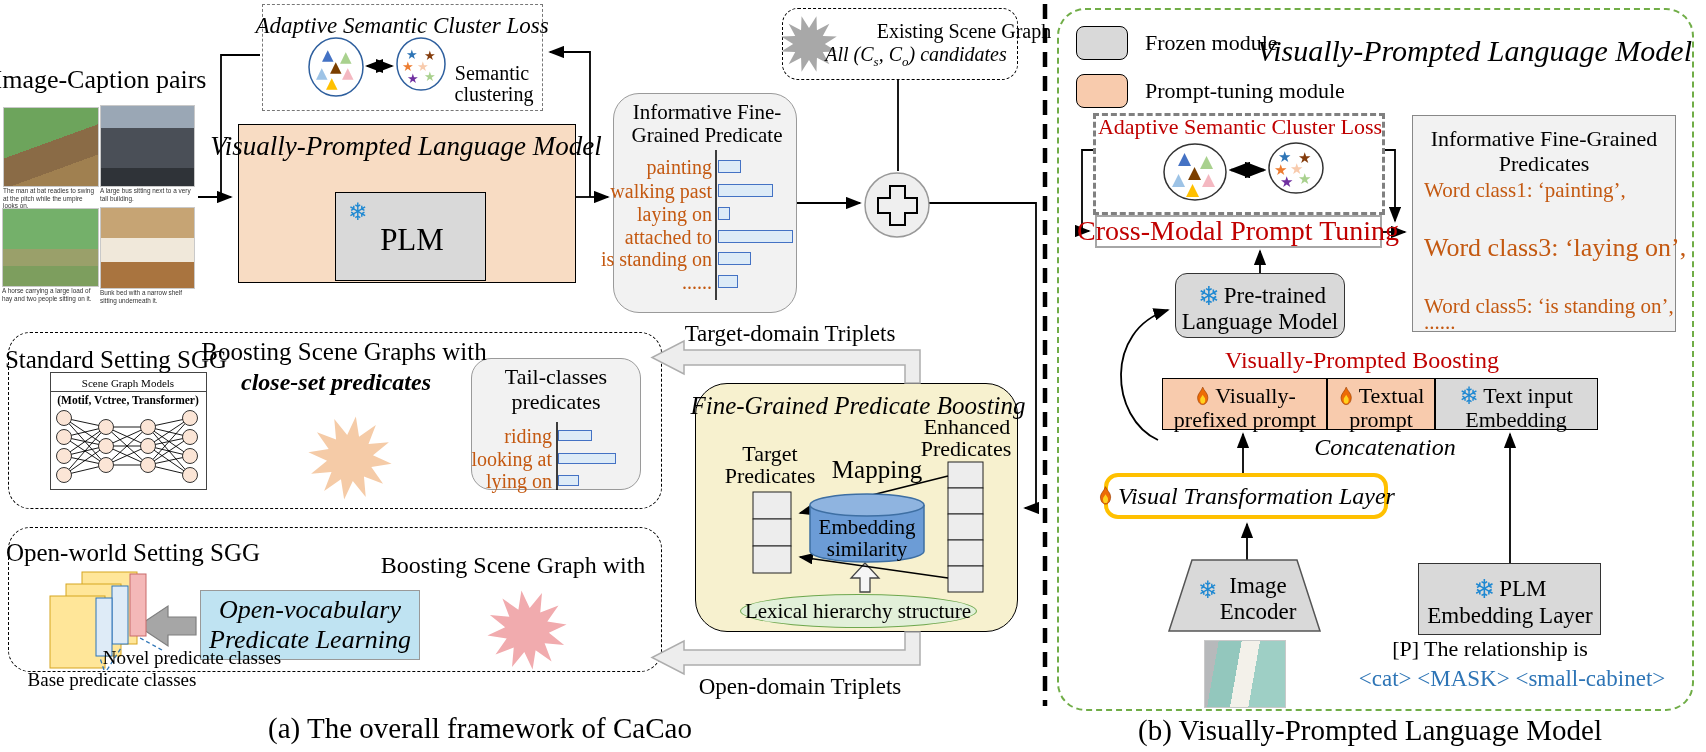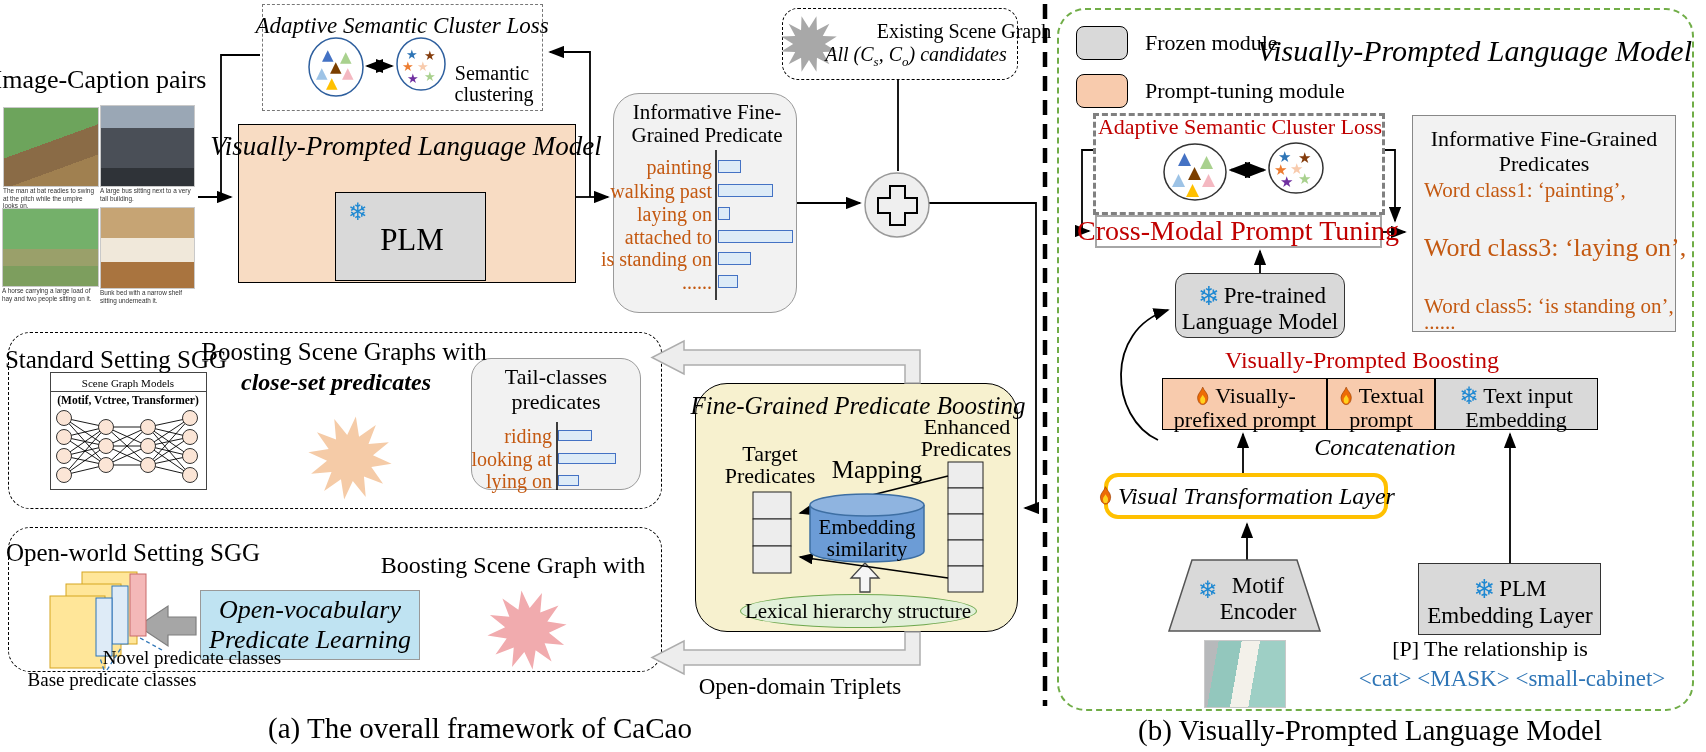--- a/index.html
+++ b/index.html
@@ -229,20 +229,21 @@
     </div>
   <div class="track" style="left:718px;top:275px;width:75px;">
       <div class="bar" style="width: 27%;"></div>
     </div>
 
   <div class="txt ctr" style="left:916px;top:31px;font-size:20px;margin-left:48px;">Existing Scene Graph</div>
   <div class="txt ctr it" style="left:916px;top:56px;font-size:20px;">
     <span>All (C</span><sub style="font-size:13px;">s</sub><span>, C</span><sub style="font-size:13px;">o</sub><span>) candidates</span>
   </div>
 
+  <div class="txt ctr" style="left:790px;top:334px;font-size:23px;">Target-domain Triplets</div>
   <div class="txt ctr" style="left:800px;top:687px;font-size:23px;">Open-domain Triplets</div>
 
   <div class="txt ctr" style="left:116px;top:360px;font-size:25px;">Standard Setting SGG</div>
   <div class="txt ctr" style="left:344px;top:352px;font-size:25px;">Boosting Scene Graphs with</div>
   <div class="txt ctr it bd" style="left:336px;top:382px;font-size:24px;">close-set predicates</div>
   <div class="txt ctr" style="left:128px;top:383px;font-size:11px;">Scene Graph Models</div>
   <div class="txt ctr bd" style="left:128px;top:400px;font-size:11.5px;">(Motif, Vctree, Transformer)</div>
 
   <div class="txt ctr" style="left:556px;top:377px;font-size:22px;">Tail-classes</div>
   <div class="txt ctr" style="left:556px;top:402px;font-size:22px;">predicates</div>
@@ -337,21 +338,21 @@
   <div class="txt ctr it" style="left:1385px;top:447px;font-size:24px;">Concatenation</div>
 
   <div class="txt ctr iconline" style="left:1246px;top:496px;font-size:24px;">
     <svg class="flame">
         <use href="#flame"></use>
       </svg>
     <span class="it">Visual Transformation Layer</span>
   </div>
 
   <span class="txt snow ctr" style="left:1208px;top:590px;font-size:24px;">❄</span>
-  <div class="txt ctr" style="left:1258px;top:586px;font-size:23px;">Motif</div>
+  <div class="txt ctr" style="left:1258px;top:586px;font-size:23px;">Image</div>
   <div class="txt ctr" style="left:1258px;top:612px;font-size:23px;">Encoder</div>
 
   <div class="txt ctr iconline" style="left:1510px;top:589px;font-size:23px;">
     <span class="snow" style="font-size:26px;">❄</span>
     <span>PLM</span>
   </div>
   <div class="txt ctr" style="left:1510px;top:616px;font-size:23px;">Embedding Layer</div>
 
   <div class="txt ctr" style="left:1490px;top:649px;font-size:22px;">[P] The relationship is</div>
   <div class="txt ctr blue" style="left:1512px;top:679px;font-size:23px;">&lt;cat&gt; &lt;MASK&gt; &lt;small-cabinet&gt;</div>

